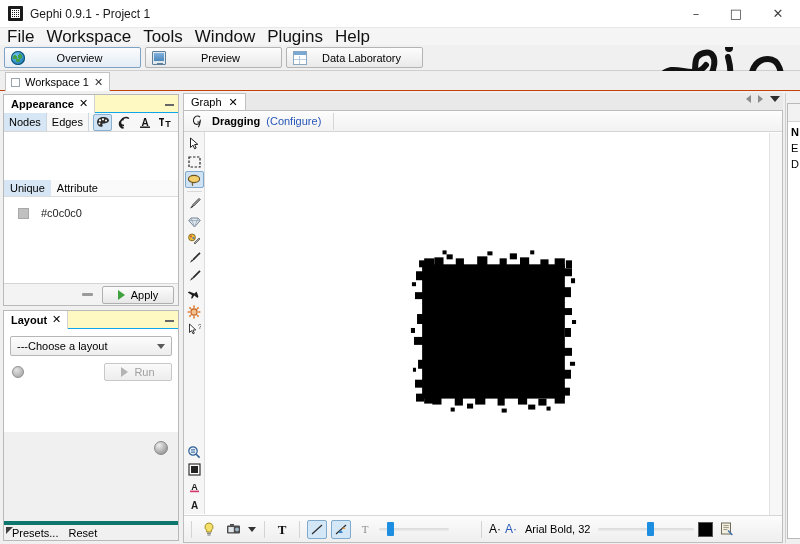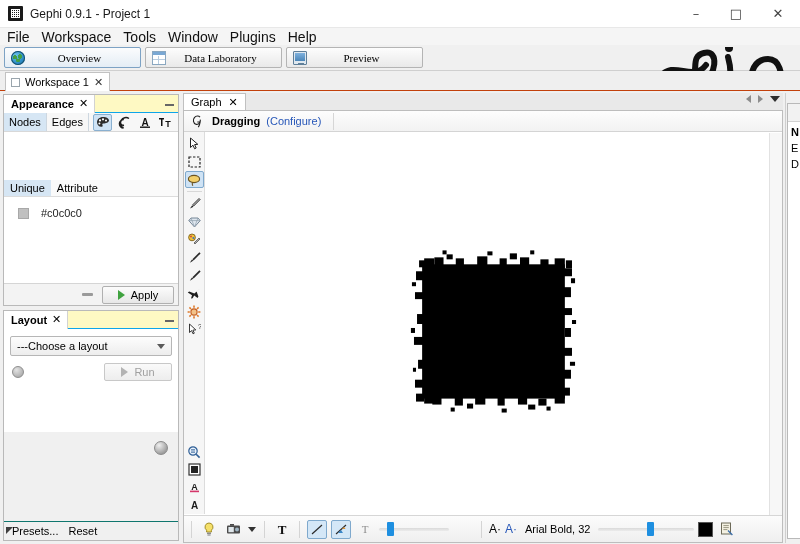--- a/index.html
+++ b/index.html
@@ -36,34 +36,34 @@
     width: 40px; height: 28px; display: flex; align-items: center; justify-content: center;
     font-size: 13px; color: #444; font-family: "DejaVu Sans", sans-serif;
   }
   .wincontrols div:last-child { width: 44px; }
 
   
   .menubar {
     position: absolute; left: 0; top: 28px; width: 800px; height: 17px;
     display: flex; align-items: center; background: #f5f5f5;
   }
-  .menubar span { font-size: 14px; padding: 0 6px; color: #111; cursor: default; }
+  .menubar span { font-size: 17px; padding: 0 6px; color: #111; cursor: default; }
   .menubar span:first-child { padding-left: 7px; }
 
   
   .modebar {
     position: absolute; left: 0; top: 45px; width: 800px; height: 26px;
     background: #f0f0f0; display: flex; align-items: center; padding-left: 4px;
     border-bottom: 1px solid #cfcfcf;
   }
   .modebtn {
     height: 21px; display: flex; align-items: center; justify-content: flex-start;
     border: 1px solid #b4b4b4; border-radius: 2px;
     background: linear-gradient(#fdfdfd, #e9e9e9);
-    margin-right: 4px; padding: 0 6px; position: relative; font-family: Liberation Serif, serif;
+    margin-right: 4px; padding: 0 6px; position: relative;
   }
   .modebtn.active { background: linear-gradient(#fbfcfd, #e4edf5); border-color: #7da2c4; }
   .modebtn .mlabel { flex: 1; text-align: center; font-size: 11px; padding: 0 14px; }
   .modebtn.w1 { width: 137px; }
   .modebtn.w2 { width: 137px; }
   .modebtn.w3 { width: 137px; }
   .ico16 { width: 14px; height: 14px; flex: 0 0 14px; position: relative; }
   .ico-globe {
     border-radius: 50%;
     background: radial-gradient(circle at 35% 32%, #6fc4ec 0%, #2e8fc9 55%, #1c6ea4 100%);
@@ -213,21 +213,21 @@
     background: #f0f0f0;
   }
   .sphere-dot {
     position: absolute; right: 10px; top: 9px; width: 14px; height: 14px; border-radius: 50%;
     background: radial-gradient(circle at 34% 28%, #efefef, #9b9b9b 75%);
     border: 1px solid #8a8a8a;
   }
   .layout-foot {
     position: absolute; left: 0; right: 0; bottom: 0; height: 19px;
     background: #f0f0f0; display: flex; align-items: center; gap: 10px; padding-left: 8px;
-    border-top: 1px solid #0f766e; font-size: 11px;
+    border-top: 4px solid #0f766e; font-size: 11px;
   }
   .flagmark {
     position: absolute; left: 2px; bottom: 6px; width: 7px; height: 7px;
   }
   .flagmark::before {
     content:""; position:absolute; left:0; top:0;
     border-top: 7px solid #3f3f3f; border-right: 7px solid transparent;
   }
 
   
@@ -333,27 +333,27 @@
     <span>Window</span>
     <span>Plugins</span>
     <span>Help</span>
   </div>
 
   <div class="modebar">
     <div class="modebtn w1 active">
       <span class="ico16 ico-globe"></span>
       <span class="mlabel">Overview</span>
     </div>
+    <div class="modebtn w3">
+      <span class="ico16 ico-monitor"></span>
+      <span class="mlabel">Preview</span>
+    </div>
     <div class="modebtn w2">
       <span class="ico16 ico-table"></span>
       <span class="mlabel">Data Laboratory</span>
-    </div>
-    <div class="modebtn w3">
-      <span class="ico16 ico-monitor"></span>
-      <span class="mlabel">Preview</span>
     </div>
     <div class="gephi-logo">
       <svg width="130" height="50" viewBox="0 0 130 50">
         <g fill="none" stroke="#111" stroke-width="6" stroke-linecap="round">
           <path d="M2 34 C 16 16, 34 40, 48 22"></path>
           <path d="M30 42 C 44 30, 30 14, 46 10 C 62 6, 58 34, 44 40"></path>
           <path d="M70 14 C 74 28, 72 40, 70 46"></path>
           <path d="M92 46 C 92 26, 98 16, 110 16 C 122 16, 124 30, 124 46"></path>
         </g>
         <circle cx="71" cy="5" r="4" fill="#111"></circle>

